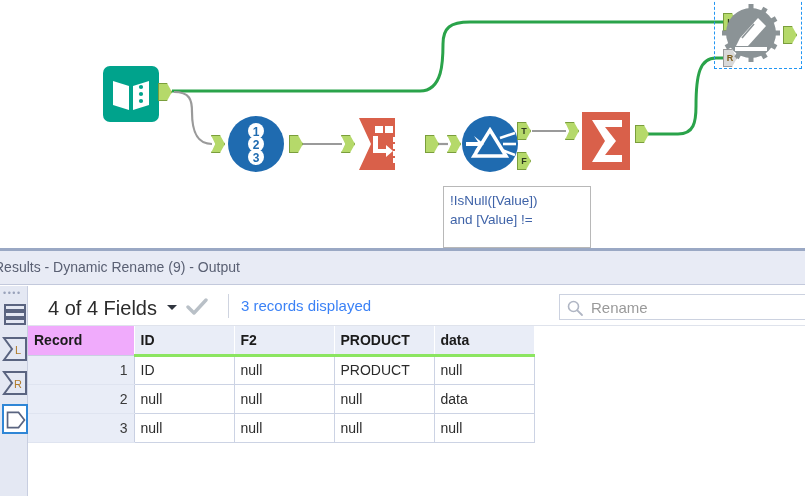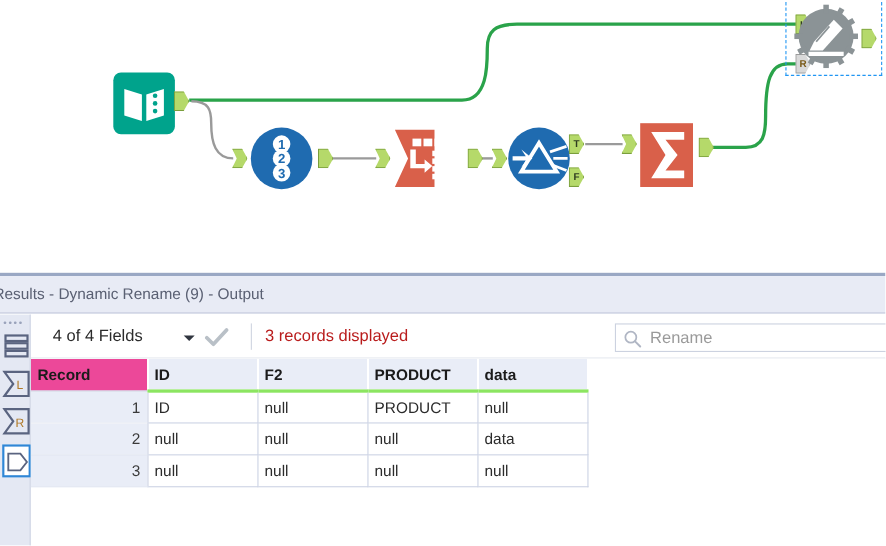--- a/index.html
+++ b/index.html
@@ -194,21 +194,21 @@
     position: absolute;
     left: 28px; top: 38px;
     width: 777px; height: 40px;
     background: #ffffff;
     border-bottom: 1px solid #dfe3ec;
     box-sizing: border-box;
   }
   .tb-fields {
     position: absolute;
     left: 20px; top: 11px;
-    font-size: 15px;
+    font-size: 20px;
     color: #2b2b2b;
     white-space: nowrap;
     font-family: "Liberation Sans", sans-serif;
   }
   .tb-caret {
     position: absolute;
     left: 139px; top: 19px;
     width: 0; height: 0;
     border-left: 5px solid transparent;
     border-right: 5px solid transparent;
@@ -222,21 +222,21 @@
   .tb-sep {
     position: absolute;
     left: 200px; top: 8px;
     width: 1px; height: 24px;
     background: #cfd4e0;
   }
   .tb-records {
     position: absolute;
     left: 213px; top: 11px;
     font-size: 15px;
-    color: #b91c1c;
+    color: #3b82f6;
     white-space: nowrap;
     font-family: "Liberation Sans", sans-serif;
   }
   .search-wrap {
     position: absolute;
     left: 531px; top: 8px;
     width: 274px; height: 26px;
     background: #ffffff;
     border: 1px solid #ccd2e0;
     box-sizing: border-box;
@@ -279,21 +279,21 @@
   table.dg th {
     font-weight: bold;
     color: #1b1b1b;
     text-align: left;
     background: #e9edf7;
     border-bottom: 3px solid #8ce561;
     border-right: 1px solid #ffffff;
   }
   table.dg th.rec-h {
     border-bottom: 1px solid #c9d0e2;
-    background: #ec4899;
+    background: #f0abfc;
   }
   table.dg td {
     color: #2b2b2b;
     background: #ffffff;
     border-right: 1px solid #ccd3e4;
     border-bottom: 1px solid #ccd3e4;
   }
   table.dg td.rec-c {
     background: #e9edf7;
     text-align: right;
@@ -410,20 +410,22 @@
           <rect x="26.5" y="50" width="5" height="8" transform="rotate(60 29 29)"></rect>
         </g>
       </g>
       <path d="M14 42 L26 42 L44 22 L36 14 L18 34 Z" fill="#ffffff"></path>
       <path d="M13 43 L45 43 L45 47 L13 47 Z" fill="#ffffff"></path>
       <path d="M20 34 L32 20" stroke="#8b9396" stroke-width="1.6"></path>
     </svg>
   </div>
   <div class="nub" style="left:783px; top:26px;"></div>
 
+  <div class="annotation">!IsNull([Value])
+and [Value] !=</div>
 </div>
 
 <div id="results">
   <div class="results-topline"></div>
 
   <div class="results-title-bar">
     <div class="results-title">Results - Dynamic Rename (9) - Output</div>
   </div>
 
   <div class="rail">

